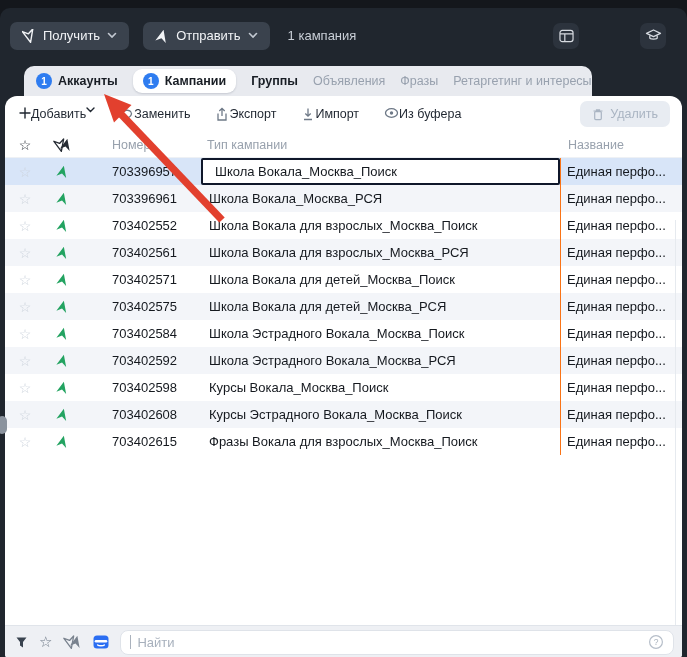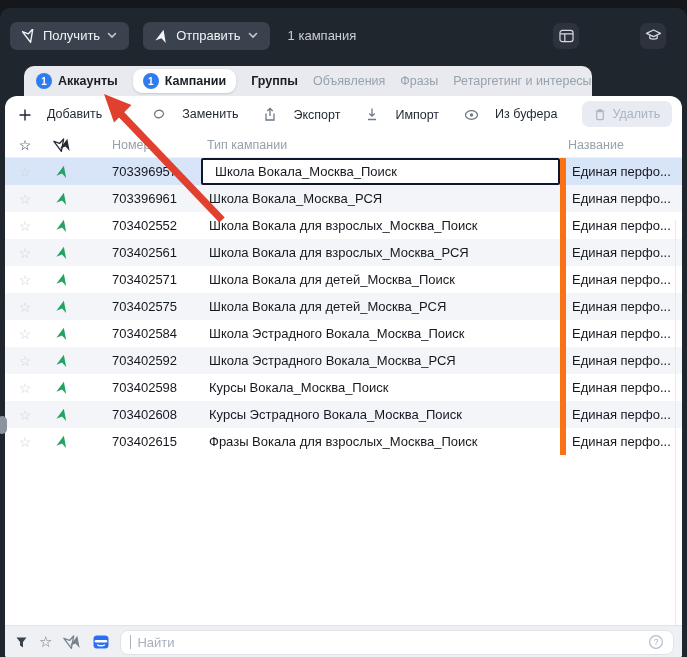--- a/index.html
+++ b/index.html
@@ -34,21 +34,21 @@
   .tab-badge { width:16px; height:16px; border-radius:50%; background:#2e7cf0;
                color:#fff; font-size:10px; font-weight:700; display:flex;
                align-items:center; justify-content:center; }
 
   
   .panel { position:absolute; left:5px; top:88px; width:677px; height:562px;
            background:#ffffff; border-radius:12px 12px 4px 4px; overflow:hidden; }
 
   .actionbar { height:36px; display:flex; align-items:center; padding:0 12px 0 14px;
                gap:25px; font-size:12.5px; color:#1f2630; }
-  .action { display:flex; align-items:flex-end; gap:16px; white-space:nowrap; }
+  .action { display:flex; align-items:flex-start; gap:0; white-space:nowrap; }
   .action .aicon { color:#6e7987; display:flex; }
   .action .dark { color:#1f2630; }
   .delete-btn { margin-left:auto; height:26px; background:#e8ecf2; border-radius:7px;
                 display:flex; align-items:center; gap:6px; padding:0 12px;
                 color:#a9b4c2; font-size:12.5px; border:none; }
 
   
   .thead, .row { display:grid; grid-template-columns:40px 34px 122px 359px 122px;
                  align-items:center; }
   .thead { height:26px; color:#98a1ad; font-size:12.5px; border-bottom:1px solid #eef1f5; }
@@ -56,21 +56,21 @@
   .row.stripe { background:#f3f5f9; }
   .row.selected { background:#d8e5f8; }
   .c { overflow:hidden; white-space:nowrap; }
   .c.star { text-align:center; font-size:14px; color:#ccd3dc; }
   .thead .c.star { color:#262c34; }
   .c.state { display:flex; justify-content:center; }
   .c.num { padding-left:33px; }
   .c.name { padding-left:8px; height:100%; display:flex; align-items:center; }
   .row.selected .c.name { background:#ffffff; border:2px solid #0f172a;
                           border-radius:2px; padding-left:12px; }
-  .c.type { padding-left:6px; border-left:6px solid #f97316; height:100%;
+  .c.type { padding-left:6px; border-left:1px solid #f97316; height:100%;
             display:flex; align-items:center; }
   .thead .c.type { border-left:none; }
   .v-line { position:absolute; left:670px; top:124px; width:1px; height:405px;
             background:#e6eaef; }
 
   
   .bottombar { position:absolute; left:0; bottom:0; width:677px; height:33px;
                background:#eef0f4; border-top:1px solid #e0e4ea; display:flex;
                align-items:center; padding:0 8px 0 10px; gap:11px; }
   .bb-icon { display:flex; align-items:center; }

